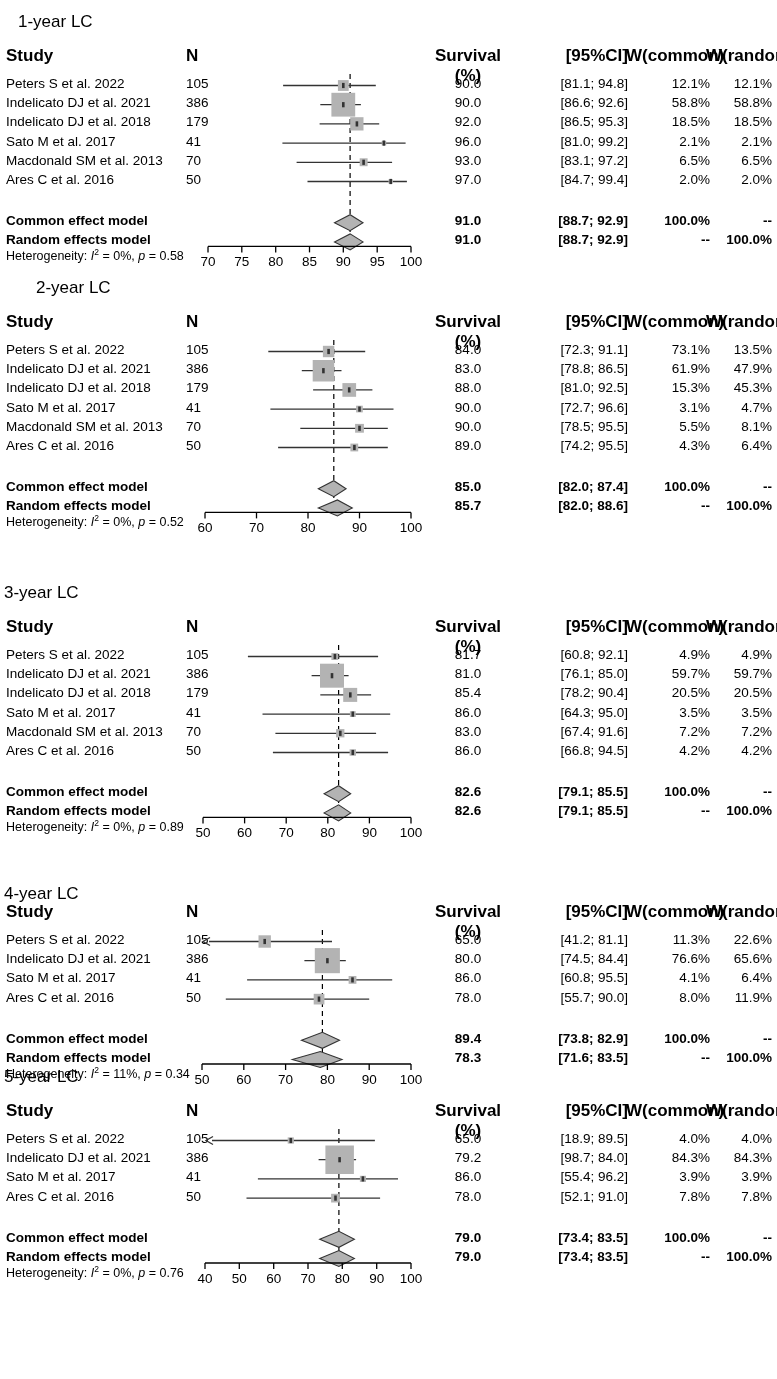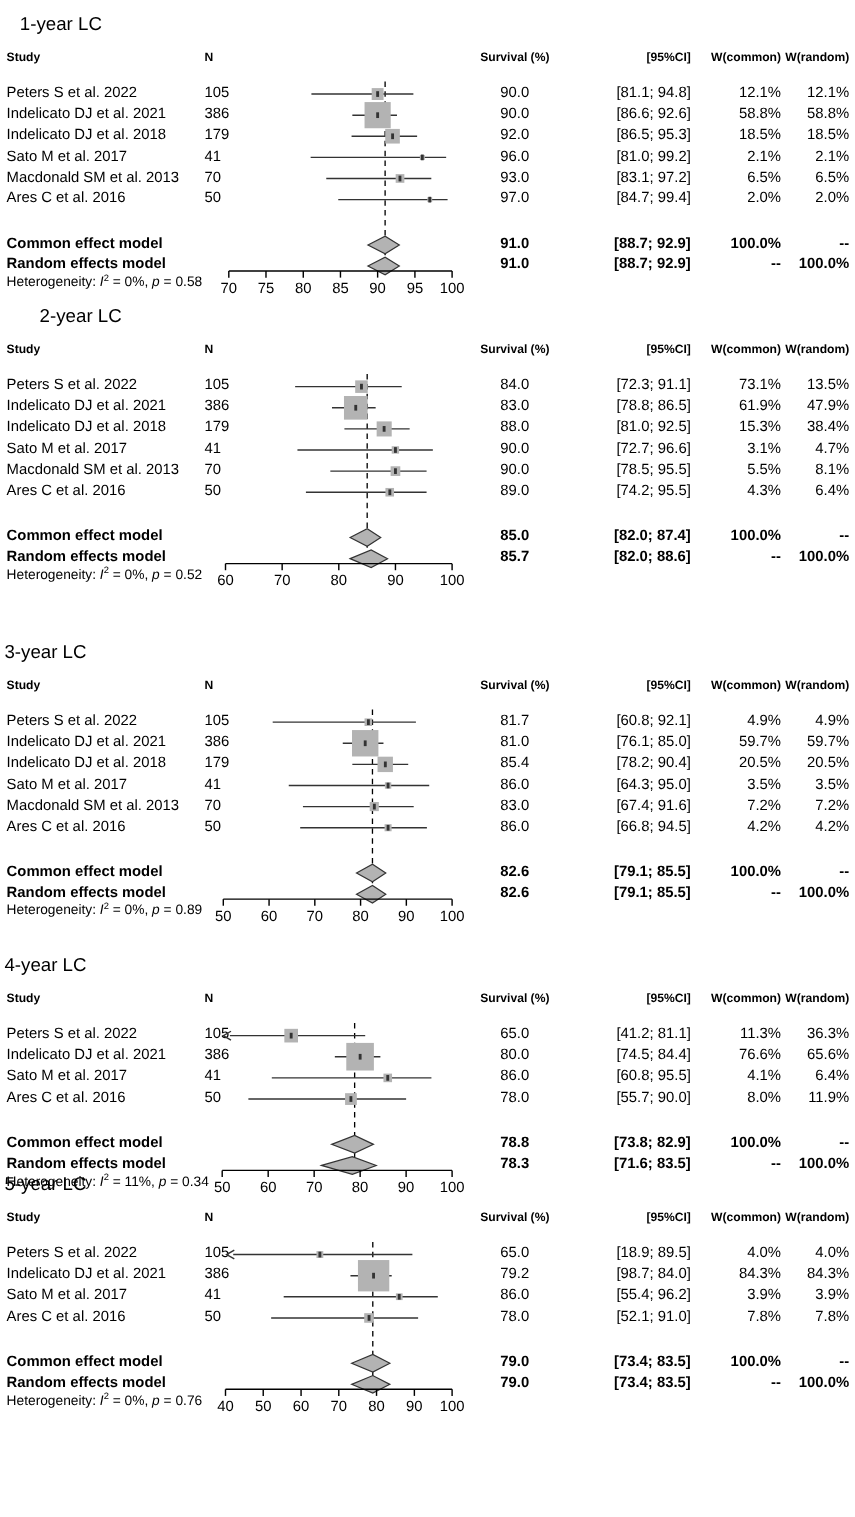--- a/index.html
+++ b/index.html
@@ -27,21 +27,21 @@
     left: 4px;
   }
   
   .col-study   { position: absolute; left: 6px;   text-align: left;  }
   .col-n       { position: absolute; left: 186px; width: 34px; text-align: left; }
   .col-surv    { position: absolute; left: 420px; width: 96px; text-align: center; }
   .col-ci      { position: absolute; left: 520px; width: 108px; text-align: right; }
   .col-wc      { position: absolute; left: 626px; width: 84px; text-align: right; }
   .col-wr      { position: absolute; left: 706px; width: 66px; text-align: right; }
 
-  .hdr { font-size: 11px; font-weight: bold; }
+  .hdr { font-size: 17px; font-weight: bold; }
   .cell { font-size: 13.5px; font-weight: normal; white-space: nowrap; }
   .cell.bold { font-weight: bold; }
 
   .row { position: absolute; left: 0; width: 777px; height: 19px; }
 
   
   .plot { position: absolute; left: 0; top: 0; }
   svg { display: block; overflow: visible; }
 
   .het {
@@ -218,21 +218,21 @@
         <div class="col-ci cell">[78.8; 86.5]</div>
         <div class="col-wc cell">61.9%</div>
         <div class="col-wr cell">47.9%</div>
       </div>
       <div class="row" style="top:114.4px;">
         <div class="col-study cell">Indelicato DJ et al. 2018</div>
         <div class="col-n cell">179</div>
         <div class="col-surv cell">88.0</div>
         <div class="col-ci cell">[81.0; 92.5]</div>
         <div class="col-wc cell">15.3%</div>
-        <div class="col-wr cell">38.4%</div>
+        <div class="col-wr cell">45.3%</div>
       </div>
       <div class="row" style="top:133.6px;">
         <div class="col-study cell">Sato M et al. 2017</div>
         <div class="col-n cell">41</div>
         <div class="col-surv cell">90.0</div>
         <div class="col-ci cell">[72.7; 96.6]</div>
         <div class="col-wc cell">3.1%</div>
         <div class="col-wr cell">4.7%</div>
       </div>
       <div class="row" style="top:152.8px;">
@@ -437,36 +437,36 @@
         </svg>
       </div>
       <div class="axislbl" style="left:203.0px;top:254.39999999999998px;">50</div>
       <div class="axislbl" style="left:244.6px;top:254.39999999999998px;">60</div>
       <div class="axislbl" style="left:286.2px;top:254.39999999999998px;">70</div>
       <div class="axislbl" style="left:327.8px;top:254.39999999999998px;">80</div>
       <div class="axislbl" style="left:369.4px;top:254.39999999999998px;">90</div>
       <div class="axislbl" style="left:411.0px;top:254.39999999999998px;">100</div>
     </div>
     <div class="panel" style="position:absolute;left:0;top:856px;height:265px;">
-      <div class="panel-title" style="top:12px;">4-year LC</div>
+      <div class="panel-title" style="top:28px;">4-year LC</div>
       <div class="row" style="top:46px;">
         <div class="col-study hdr">Study</div>
         <div class="col-n hdr">N</div>
         <div class="col-surv hdr">Survival (%)</div>
         <div class="col-ci hdr">[95%CI]</div>
         <div class="col-wc hdr">W(common)</div>
         <div class="col-wr hdr">W(random)</div>
       </div>
       <div class="row" style="top:76px;">
         <div class="col-study cell">Peters S et al. 2022</div>
         <div class="col-n cell">105</div>
         <div class="col-surv cell">65.0</div>
         <div class="col-ci cell">[41.2; 81.1]</div>
         <div class="col-wc cell">11.3%</div>
-        <div class="col-wr cell">36.3%</div>
+        <div class="col-wr cell">22.6%</div>
       </div>
       <div class="row" style="top:95.2px;">
         <div class="col-study cell">Indelicato DJ et al. 2021</div>
         <div class="col-n cell">386</div>
         <div class="col-surv cell">80.0</div>
         <div class="col-ci cell">[74.5; 84.4]</div>
         <div class="col-wc cell">76.6%</div>
         <div class="col-wr cell">65.6%</div>
       </div>
       <div class="row" style="top:114.4px;">
@@ -480,21 +480,21 @@
       <div class="row" style="top:133.6px;">
         <div class="col-study cell">Ares C et al. 2016</div>
         <div class="col-n cell">50</div>
         <div class="col-surv cell">78.0</div>
         <div class="col-ci cell">[55.7; 90.0]</div>
         <div class="col-wc cell">8.0%</div>
         <div class="col-wr cell">11.9%</div>
       </div>
       <div class="row" style="top:174.8px;">
         <div class="col-study cell bold">Common effect model</div>
-        <div class="col-surv cell bold">78.8</div>
+        <div class="col-surv cell bold">89.4</div>
         <div class="col-ci cell bold">[73.8; 82.9]</div>
         <div class="col-wc cell bold">100.0%</div>
         <div class="col-wr cell bold">--</div>
       </div>
       <div class="row" style="top:194px;">
         <div class="col-study cell bold">Random effects model</div>
         <div class="col-surv cell bold">78.3</div>
         <div class="col-ci cell bold">[71.6; 83.5]</div>
         <div class="col-wc cell bold">--</div>
         <div class="col-wr cell bold">100.0%</div>

